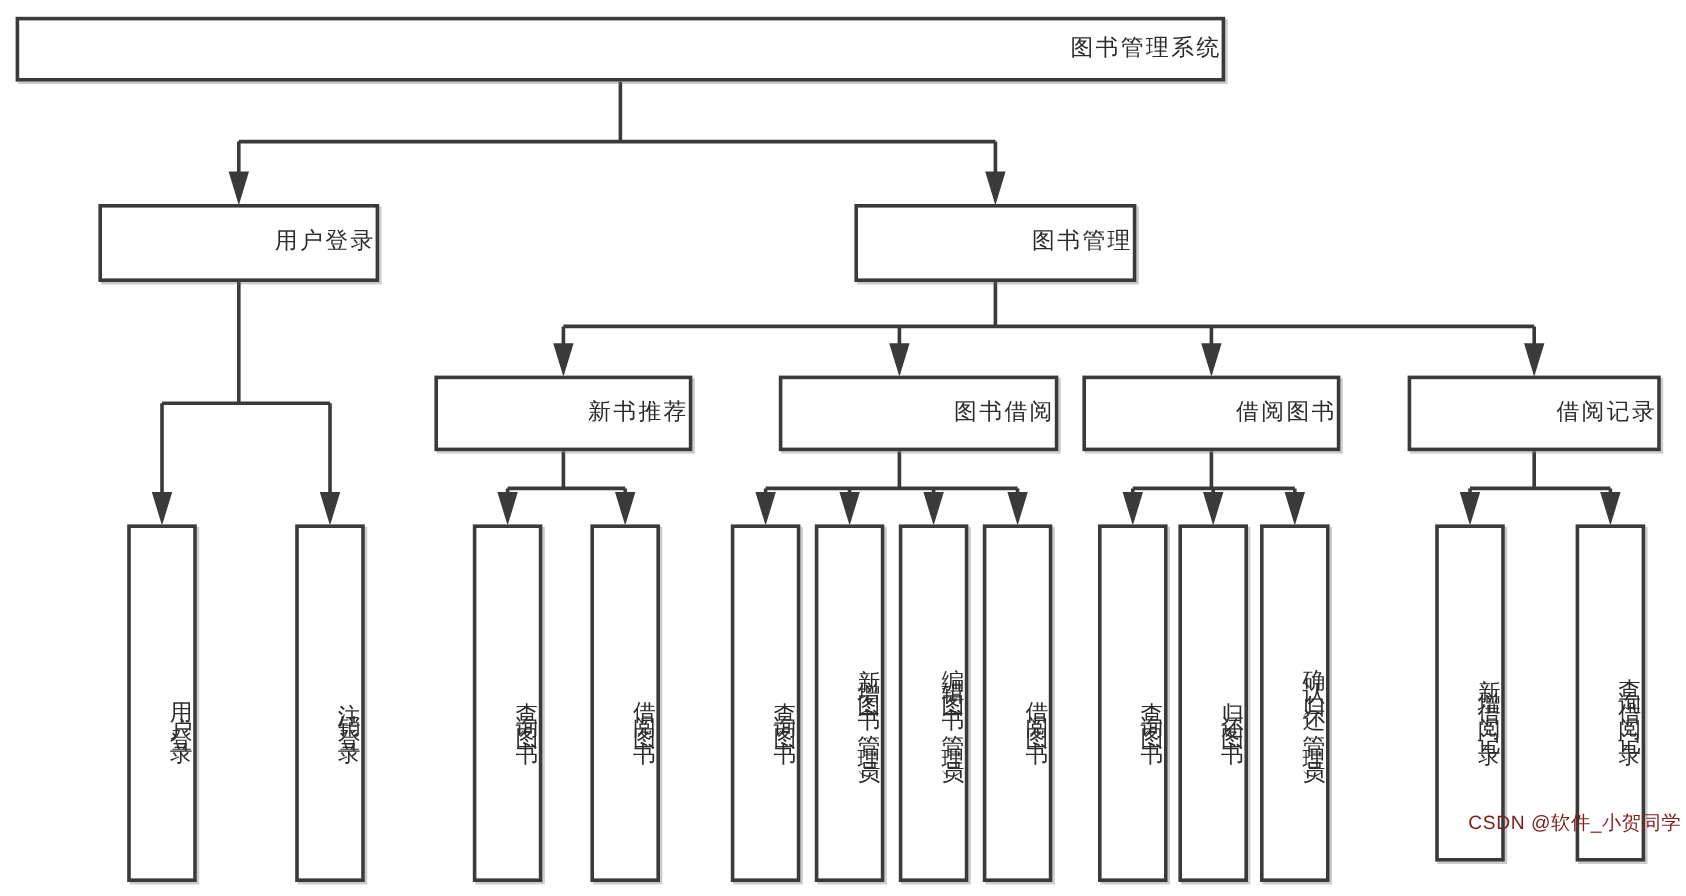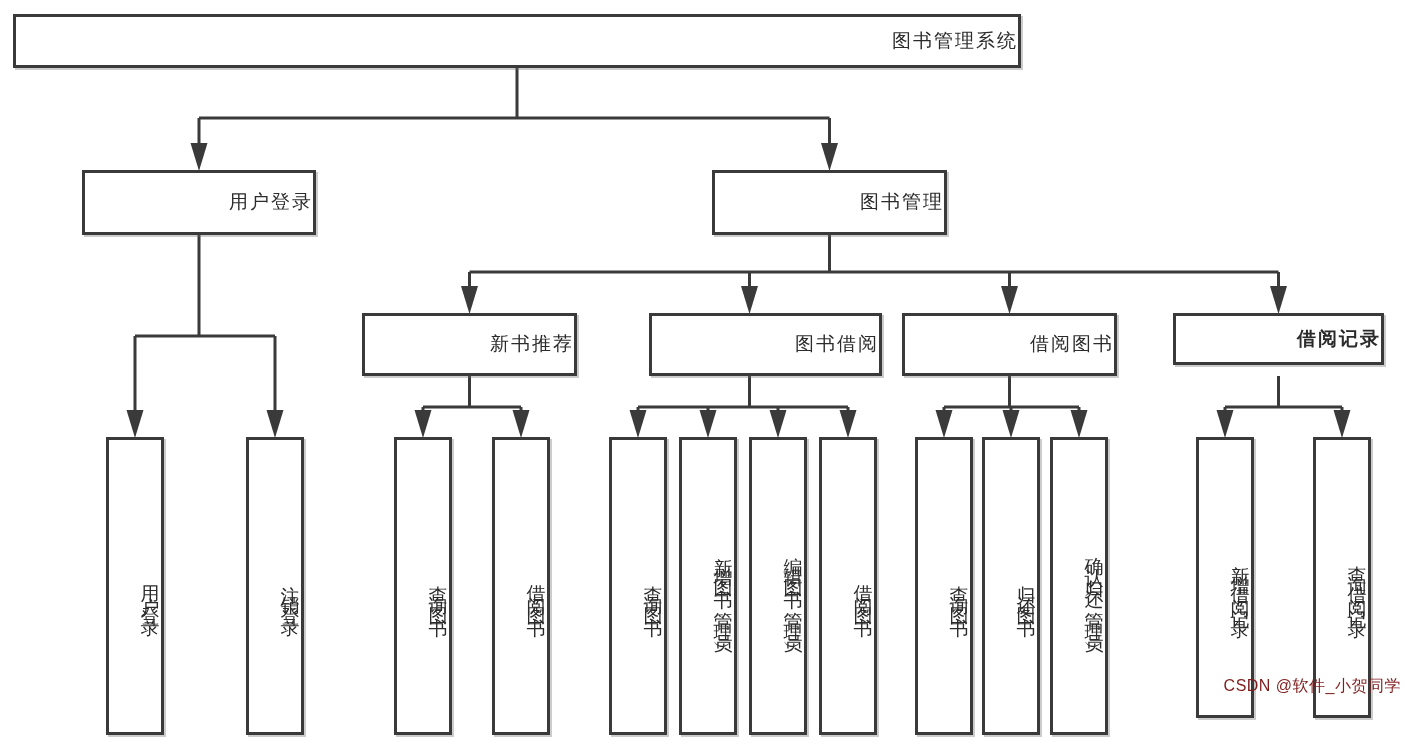--- a/index.html
+++ b/index.html
@@ -98,21 +98,21 @@
     </div>
     <div class="node" style="left: 362px; top: 313px; width: 215px; height: 63px;">
       <span class="node-label">新书推荐</span>
     </div>
     <div class="node" style="left: 633px; top: 313px; width: 233px; height: 63px; margin-left: 16px;">
       <span class="node-label">图书借阅</span>
     </div>
     <div class="node" style="left: 902px; top: 313px; width: 215px; height: 63px;">
       <span class="node-label">借阅图书</span>
     </div>
-    <div class="node" style="left: 1173px; top: 313px; width: 211px; height: 52px; font-weight: bold;">
+    <div class="node" style="left: 1173px; top: 313px; width: 211px; height: 63px;">
       <span class="node-label">借阅记录</span>
     </div>
     <div class="node vertical" style="left: 106px; top: 437px; width: 58px; height: 298px;">
       <span class="node-label">用户登录</span>
     </div>
     <div class="node vertical" style="left: 246px; top: 437px; width: 58px; height: 298px;">
       <span class="node-label">注销登录</span>
     </div>
     <div class="node vertical" style="left: 394px; top: 437px; width: 58px; height: 298px;">
       <span class="node-label">查询图书</span>

